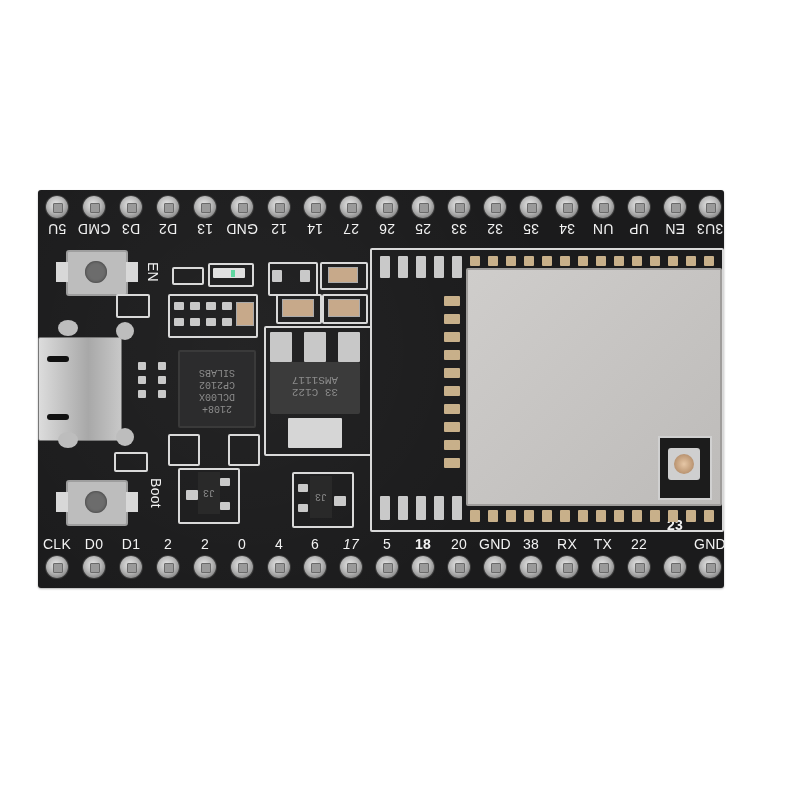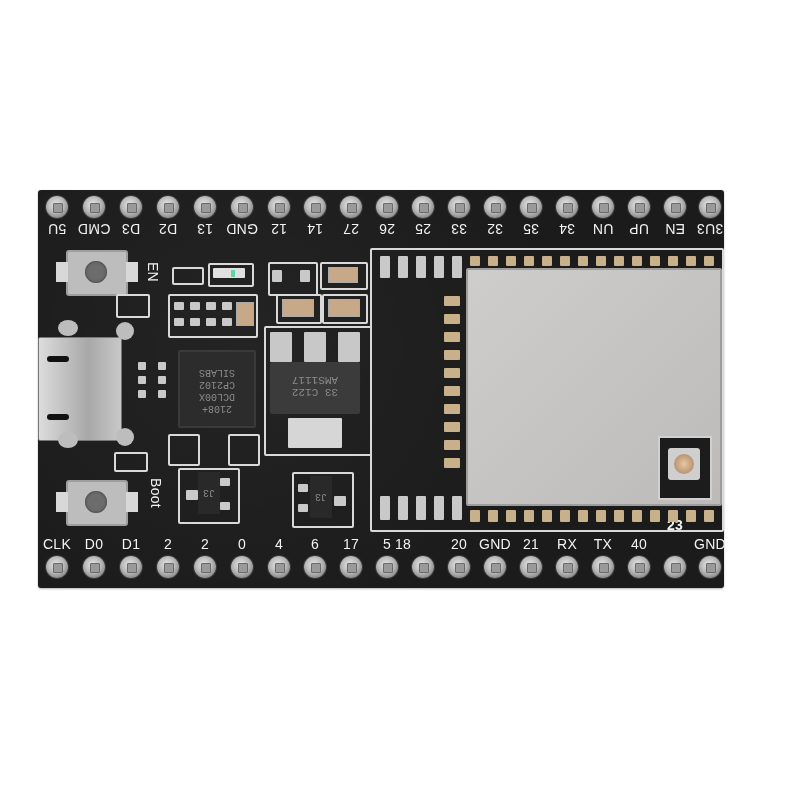--- a/index.html
+++ b/index.html
@@ -76,29 +76,29 @@
   <div class="lbl top" style="left:654px; top:32px;">3U3</div>
 
   <div class="lbl" style="left:1px; top:347px;">CLK</div>
   <div class="lbl" style="left:38px; top:347px;">D0</div>
   <div class="lbl" style="left:75px; top:347px;">D1</div>
   <div class="lbl" style="left:112px; top:347px;">2</div>
   <div class="lbl" style="left:149px; top:347px;">2</div>
   <div class="lbl" style="left:186px; top:347px;">0</div>
   <div class="lbl" style="left:223px; top:347px;">4</div>
   <div class="lbl" style="left:259px; top:347px;">6</div>
-  <div class="lbl" style="left:295px; top:347px;">17</div>
+  <div class="lbl" style="left:295px; top:347px;font-style:italic;">17</div>
   <div class="lbl" style="left:331px; top:347px;">5</div>
-  <div class="lbl" style="left:347px; top:347px;">18</div>
+  <div class="lbl" style="left:367px; top:347px;font-weight:bold;">18</div>
   <div class="lbl" style="left:403px; top:347px;">20</div>
   <div class="lbl" style="left:439px; top:347px;">GND</div>
-  <div class="lbl" style="left:475px; top:347px;">21</div>
+  <div class="lbl" style="left:475px; top:347px;">38</div>
   <div class="lbl" style="left:511px; top:347px;">RX</div>
   <div class="lbl" style="left:547px; top:347px;">TX</div>
-  <div class="lbl" style="left:583px; top:347px;">40</div>
+  <div class="lbl" style="left:583px; top:347px;">22</div>
   <div class="lbl" style="left:619px; top:328px;font-weight:bold;">23</div>
   <div class="lbl" style="left:654px; top:347px;">GND</div>
 
   <div class="pin-row" style="top:366px;">
     <div class="pin" style="left:8px;"></div>
     <div class="pin" style="left:45px;"></div>
     <div class="pin" style="left:82px;"></div>
     <div class="pin" style="left:119px;"></div>
     <div class="pin" style="left:156px;"></div>
     <div class="pin" style="left:193px;"></div>

